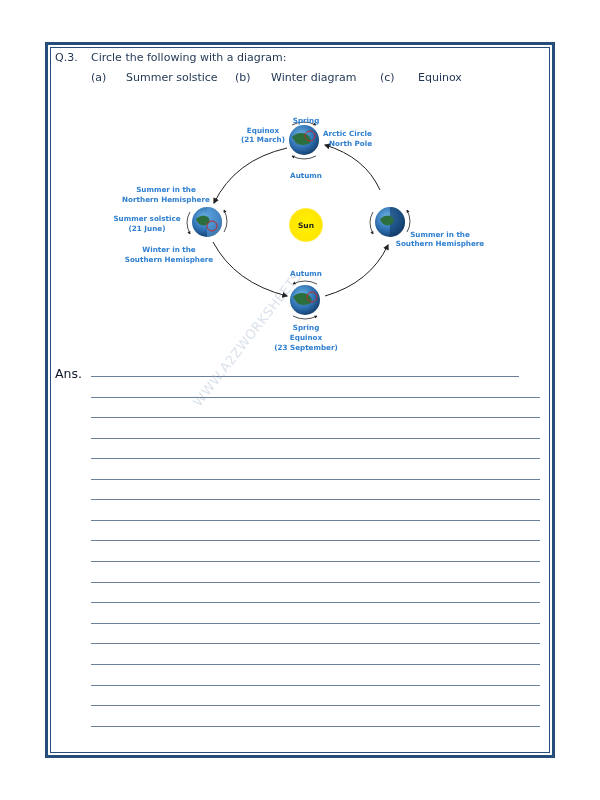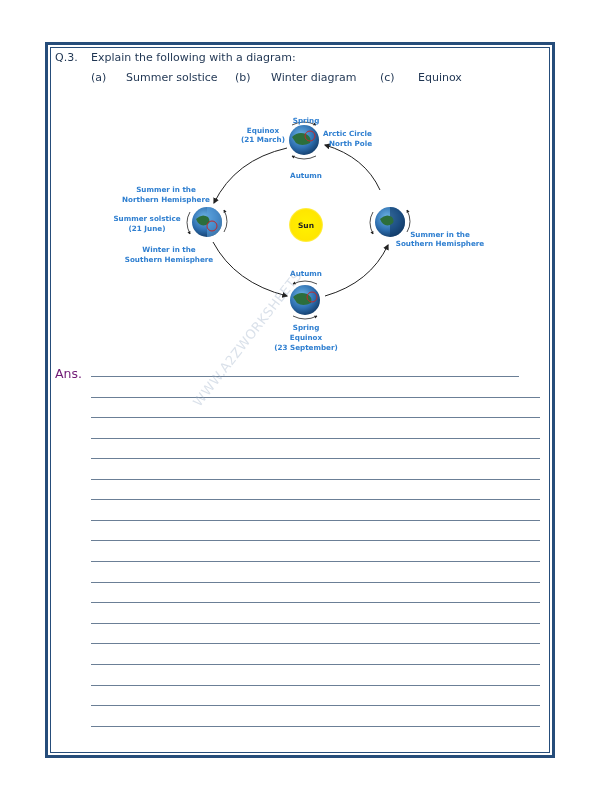--- a/index.html
+++ b/index.html
@@ -9,39 +9,39 @@
       border: 3px solid #264d7a; box-sizing: border-box;
     }
     .frame-inner {
       position: absolute; left: 50px; top: 47px; width: 500px; height: 706px;
       border: 1px solid #264d7a; box-sizing: border-box;
     }
     .q-row { position: absolute; font-size: 11px; color: #1f3552; white-space: nowrap; }
     .q-num { left: 55px; top: 51px; }
     .q-text { left: 91px; top: 51px; }
     .opt { top: 71px; }
-    .ans-label { position: absolute; left: 55px; top: 366px; font-size: 12.5px; color: #701a75; }
+    .ans-label { position: absolute; left: 55px; top: 366px; font-size: 12.5px; color: #0f172a; }
     .rule { position: absolute; height: 1px; background: #6b7f96; }
     .diagram { position: absolute; left: 100px; top: 108px; width: 420px; height: 255px; }
     .dlabel { font-family: "DejaVu Sans", sans-serif; font-weight: bold; font-size: 7.2px; fill: #2f7fd0; }
     .sun-label { font-family: "DejaVu Sans", sans-serif; font-weight: bold; font-size: 7.5px; fill: #222222; }
     .watermark {
       position: absolute; left: 190px; top: 400px; transform: rotate(-52deg); transform-origin: left top;
       font-size: 13px; color: rgba(150,170,195,0.35); letter-spacing: 0.5px; white-space: nowrap;
       font-family: "DejaVu Sans", sans-serif;
     }
   </style>
 </head>
 <body>
 
 <div class="frame-outer"></div>
 <div class="frame-inner"></div>
 
 <span class="q-row q-num">Q.3.</span>
-<span class="q-row q-text">Explain the following with a diagram:</span>
+<span class="q-row q-text">Circle the following with a diagram:</span>
 
 <span class="q-row opt" style="left:91px">(a)</span>
 <span class="q-row opt" style="left:126px">Summer solstice</span>
 <span class="q-row opt" style="left:235px">(b)</span>
 <span class="q-row opt" style="left:271px">Winter diagram</span>
 <span class="q-row opt" style="left:380px">(c)</span>
 <span class="q-row opt" style="left:418px">Equinox</span>
 
 <div class="diagram">
   <svg width="420" height="255" viewBox="100 108 420 255" xmlns="http://www.w3.org/2000/svg">

